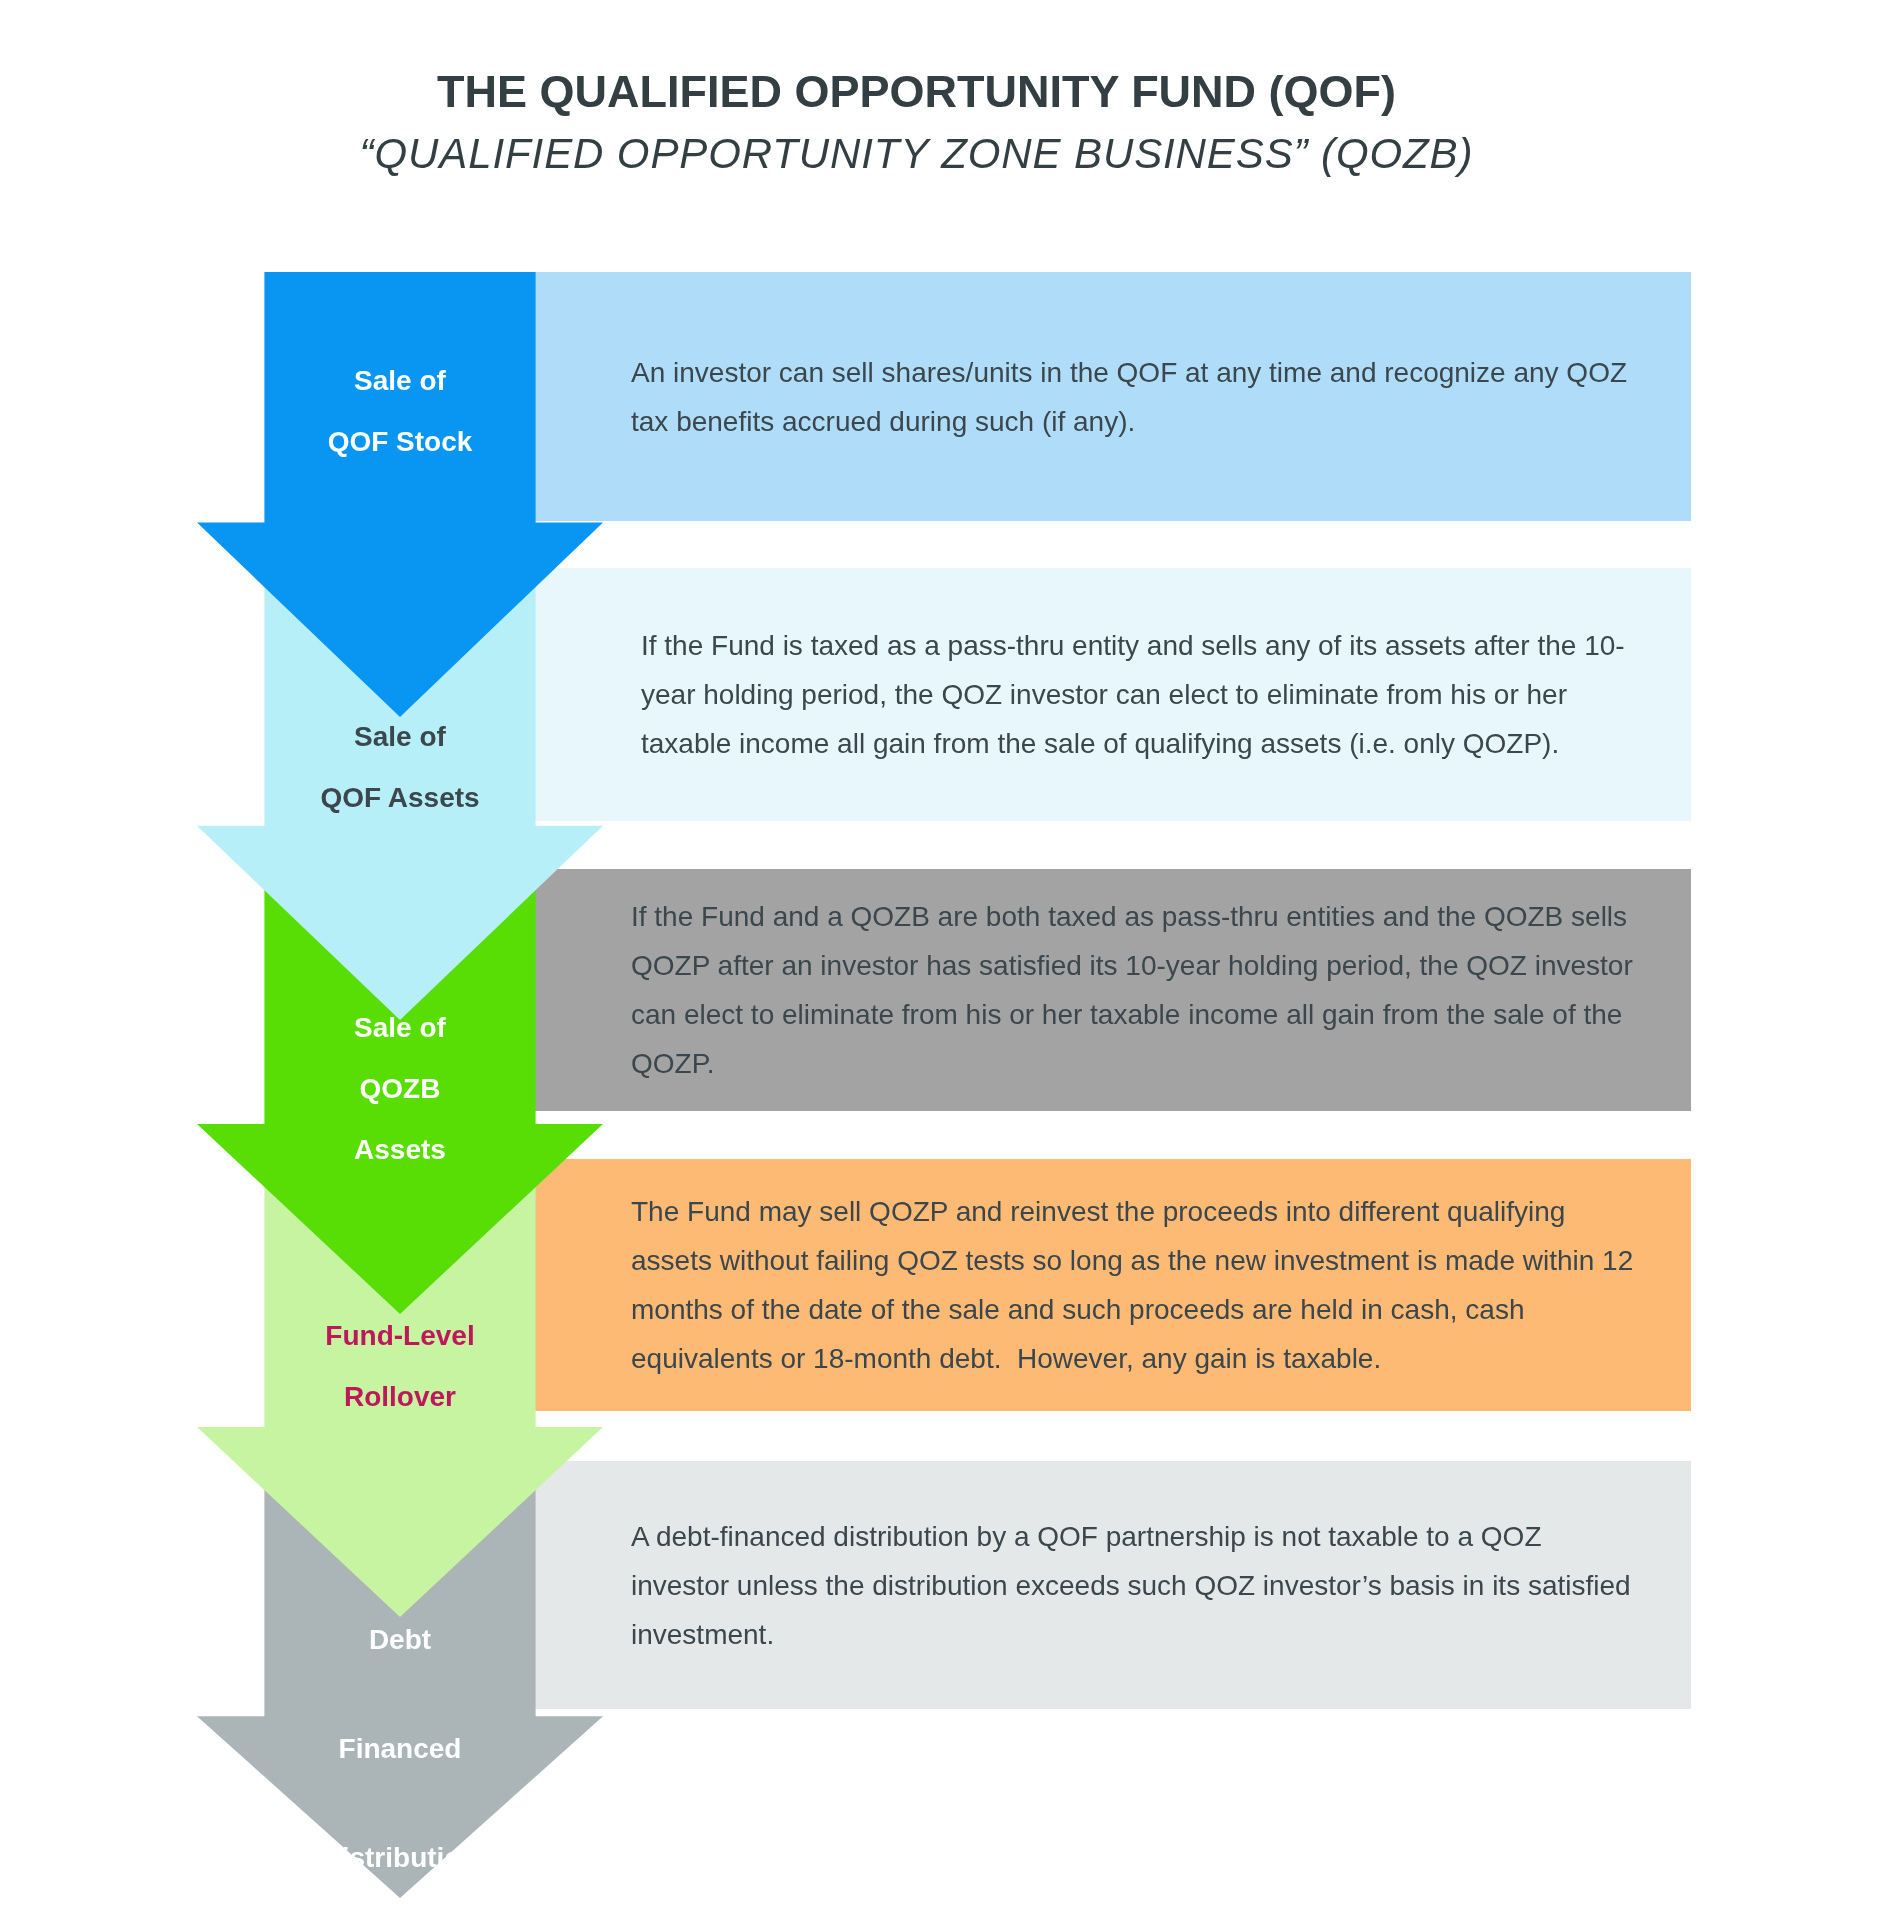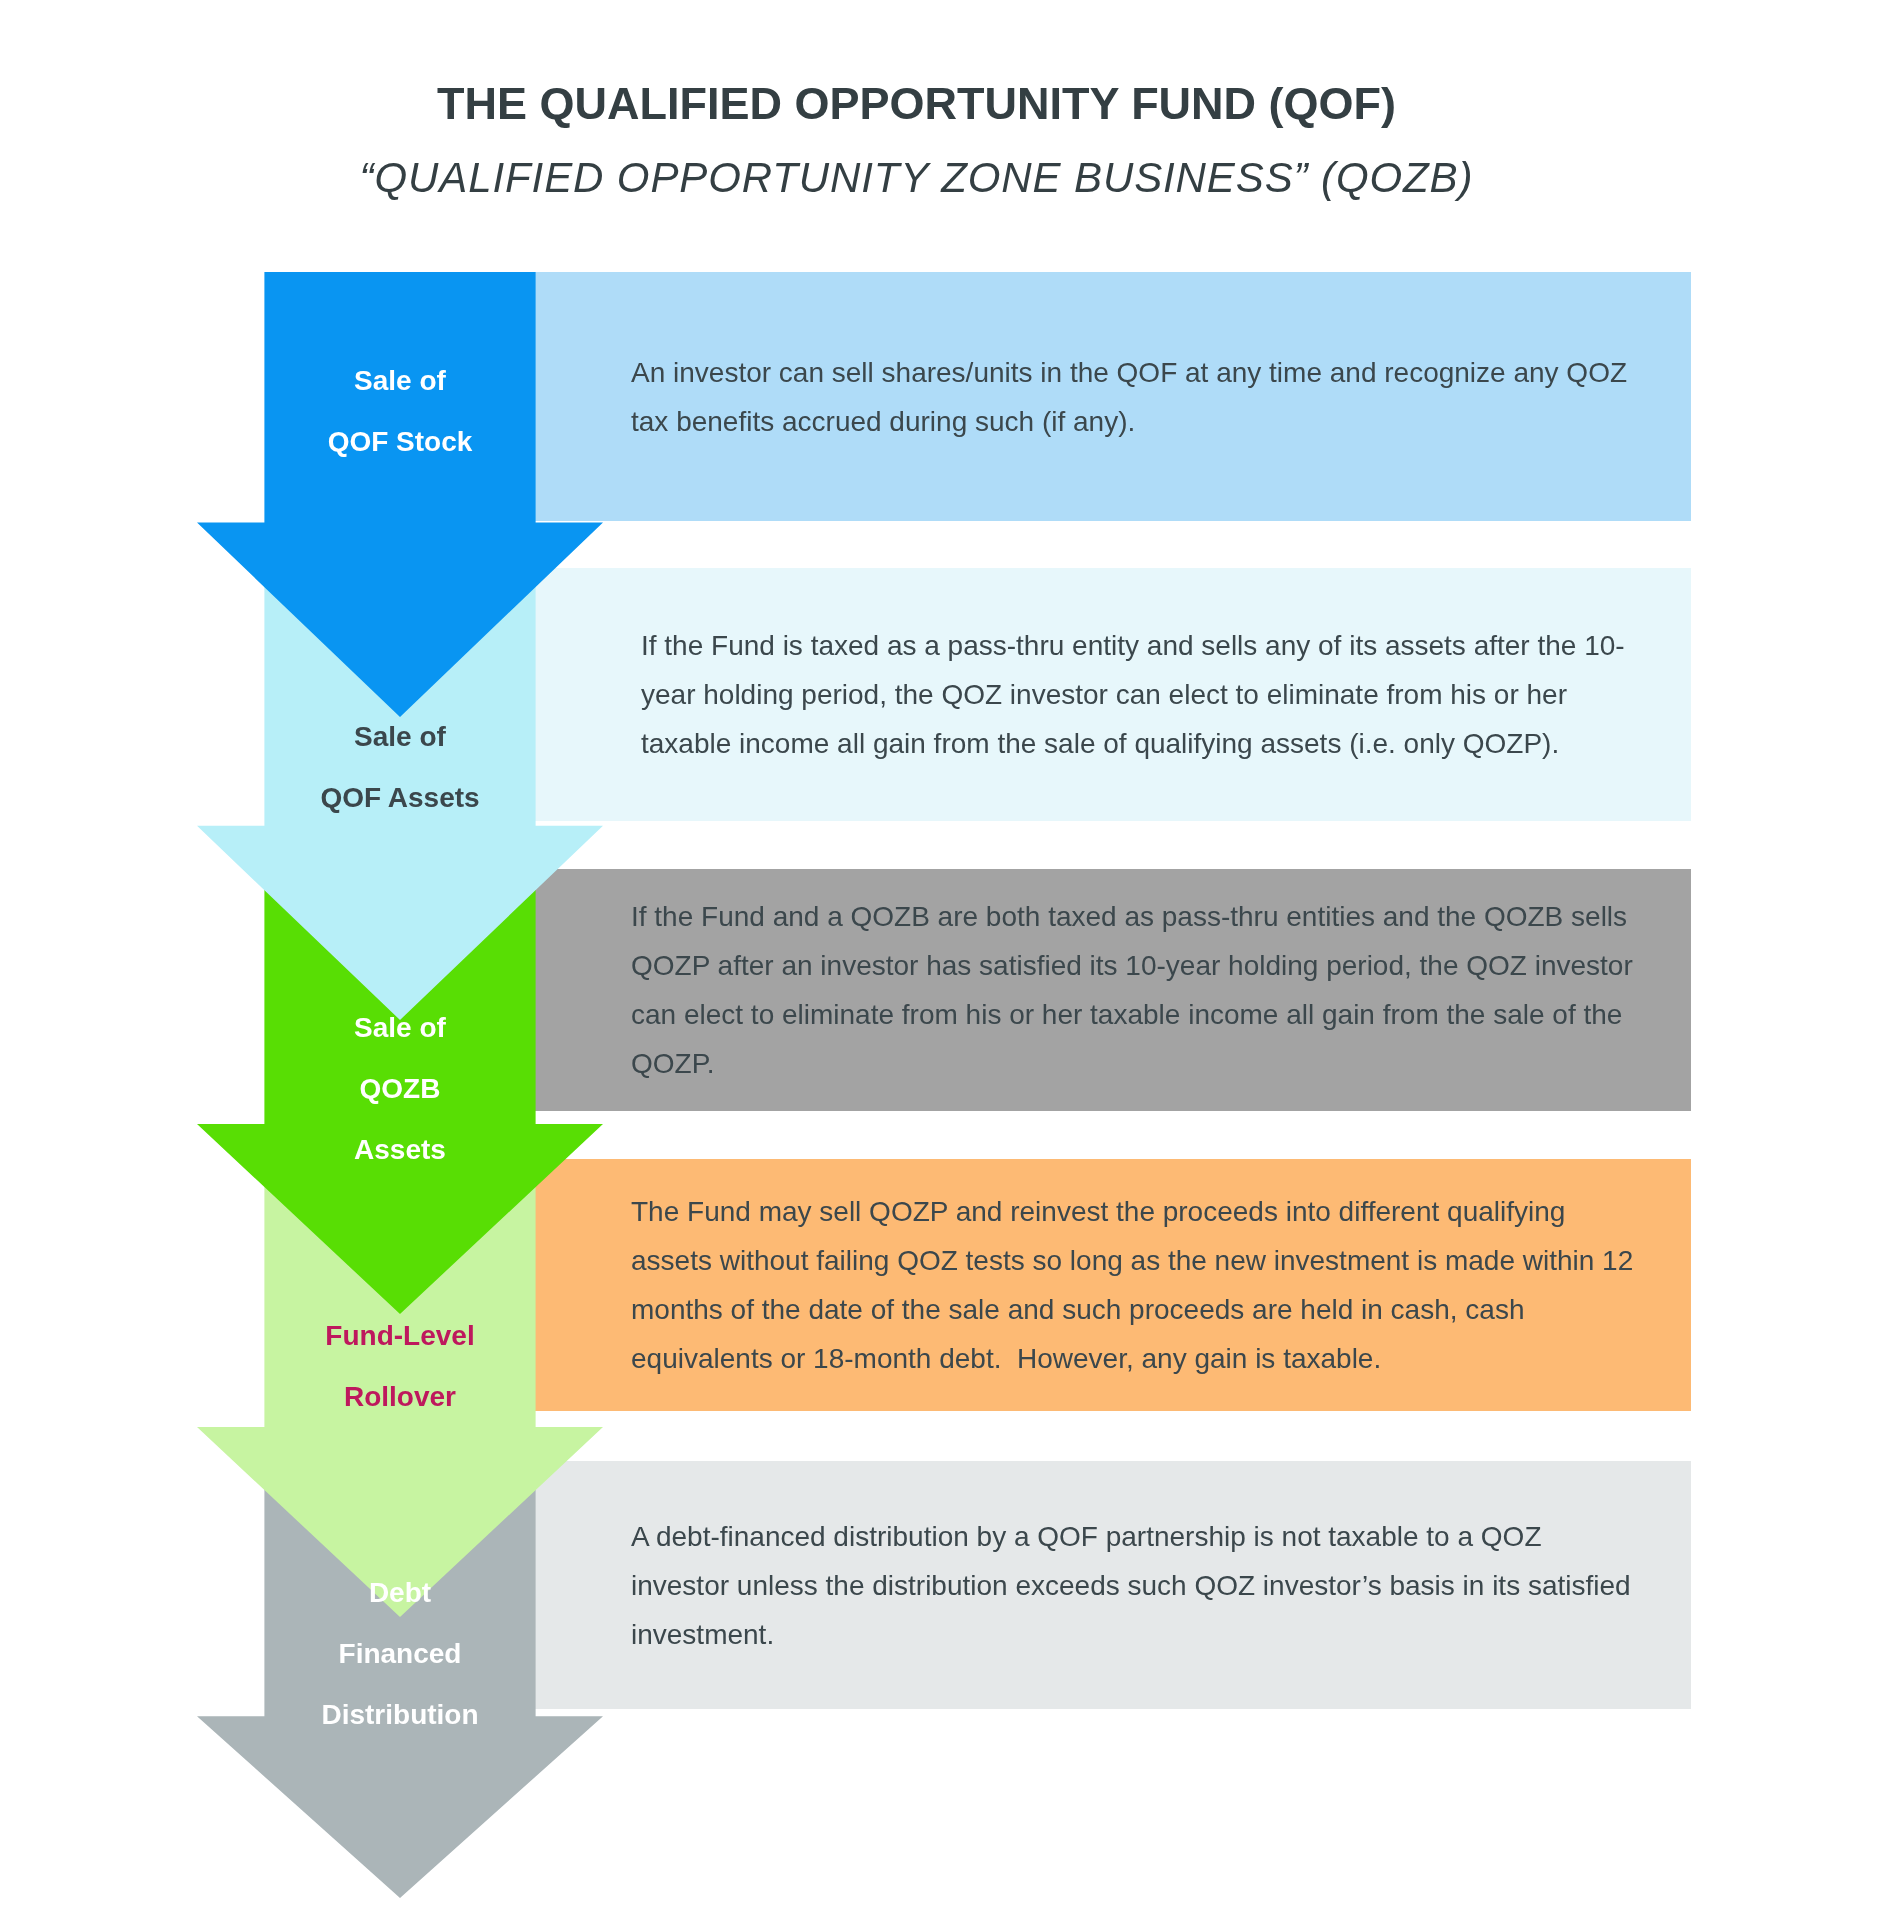--- a/index.html
+++ b/index.html
@@ -1,20 +1,20 @@
 <!DOCTYPE html>
 <html style="font-size:14px"><head>
 <meta charset="utf-8">
 <style>
   html,body{margin:0;padding:0;background:#ffffff;}
   body{font-family:"Liberation Sans",sans-serif;}
   .canvas{position:relative;width:1902px;height:1925px;background:#ffffff;overflow:hidden;}
 
   .header{position:absolute;left:0;top:61px;width:1833px;text-align:center;}
-  .title{font-size:45px;font-weight:bold;color:#343f43;letter-spacing:0px;margin:12px;line-height:62px;}
+  .title{font-size:45px;font-weight:bold;color:#343f43;letter-spacing:0px;margin:0;line-height:62px;}
   .subtitle{font-size:42px;font-style:italic;font-weight:400;color:#3b474c;margin:0;line-height:62px;letter-spacing:0.9px;}
 
   .arrow{position:absolute;left:197px;width:406px;}
   .arrow-1{top:272px;height:445px;z-index:5;
     clip-path:polygon(16.6% 0,83.4% 0,83.4% 56.3%,100% 56.3%,50% 100%,0% 56.3%,16.6% 56.3%);}
   .arrow-2{top:568px;height:452px;z-index:4;
     clip-path:polygon(16.6% 0,83.4% 0,83.4% 57.0%,100% 57.0%,50% 100%,0% 57.0%,16.6% 57.0%);}
   .arrow-3{top:869px;height:445px;z-index:3;
     clip-path:polygon(16.6% 0,83.4% 0,83.4% 57.3%,100% 57.3%,50% 100%,0% 57.3%,16.6% 57.3%);}
   .arrow-4{top:1159px;height:458px;z-index:2;
@@ -22,21 +22,21 @@
   .arrow-5{top:1461px;height:437px;z-index:1;
     clip-path:polygon(16.6% 0,83.4% 0,83.4% 58.4%,100% 58.4%,50% 100%,0% 58.4%,16.6% 58.4%);}
 
   .arrow-label{position:absolute;left:197px;width:406px;z-index:6;
     display:flex;flex-direction:column;justify-content:center;align-items:center;
     font-weight:bold;font-size:28px;line-height:61px;text-align:center;}
   .label-1{top:342px;height:138px;}
   .label-2{top:702px;height:130px;}
   .label-3{top:993px;height:190px;}
   .label-4{top:1297px;height:138px;}
-  .label-5{top:1558px;height:190px;}
+  .label-5{top:1653px;height:190px;gap:48px;}
 
   .panel{position:absolute;left:512px;width:1179px;display:flex;align-items:center;}
   .panel p{margin:0;padding-left:119px;padding-right:43px;max-width:1007px;
     font-size:28px;line-height:49px;color:#3b474c;white-space:pre-wrap;}
   .panel-1{top:272px;height:249px;}
   .panel-2{top:568px;height:253px;}
   .panel-3{top:869px;height:242px;}
   .panel-4{top:1159px;height:252px;}
   .panel-5{top:1461px;height:248px;}
 </style>

